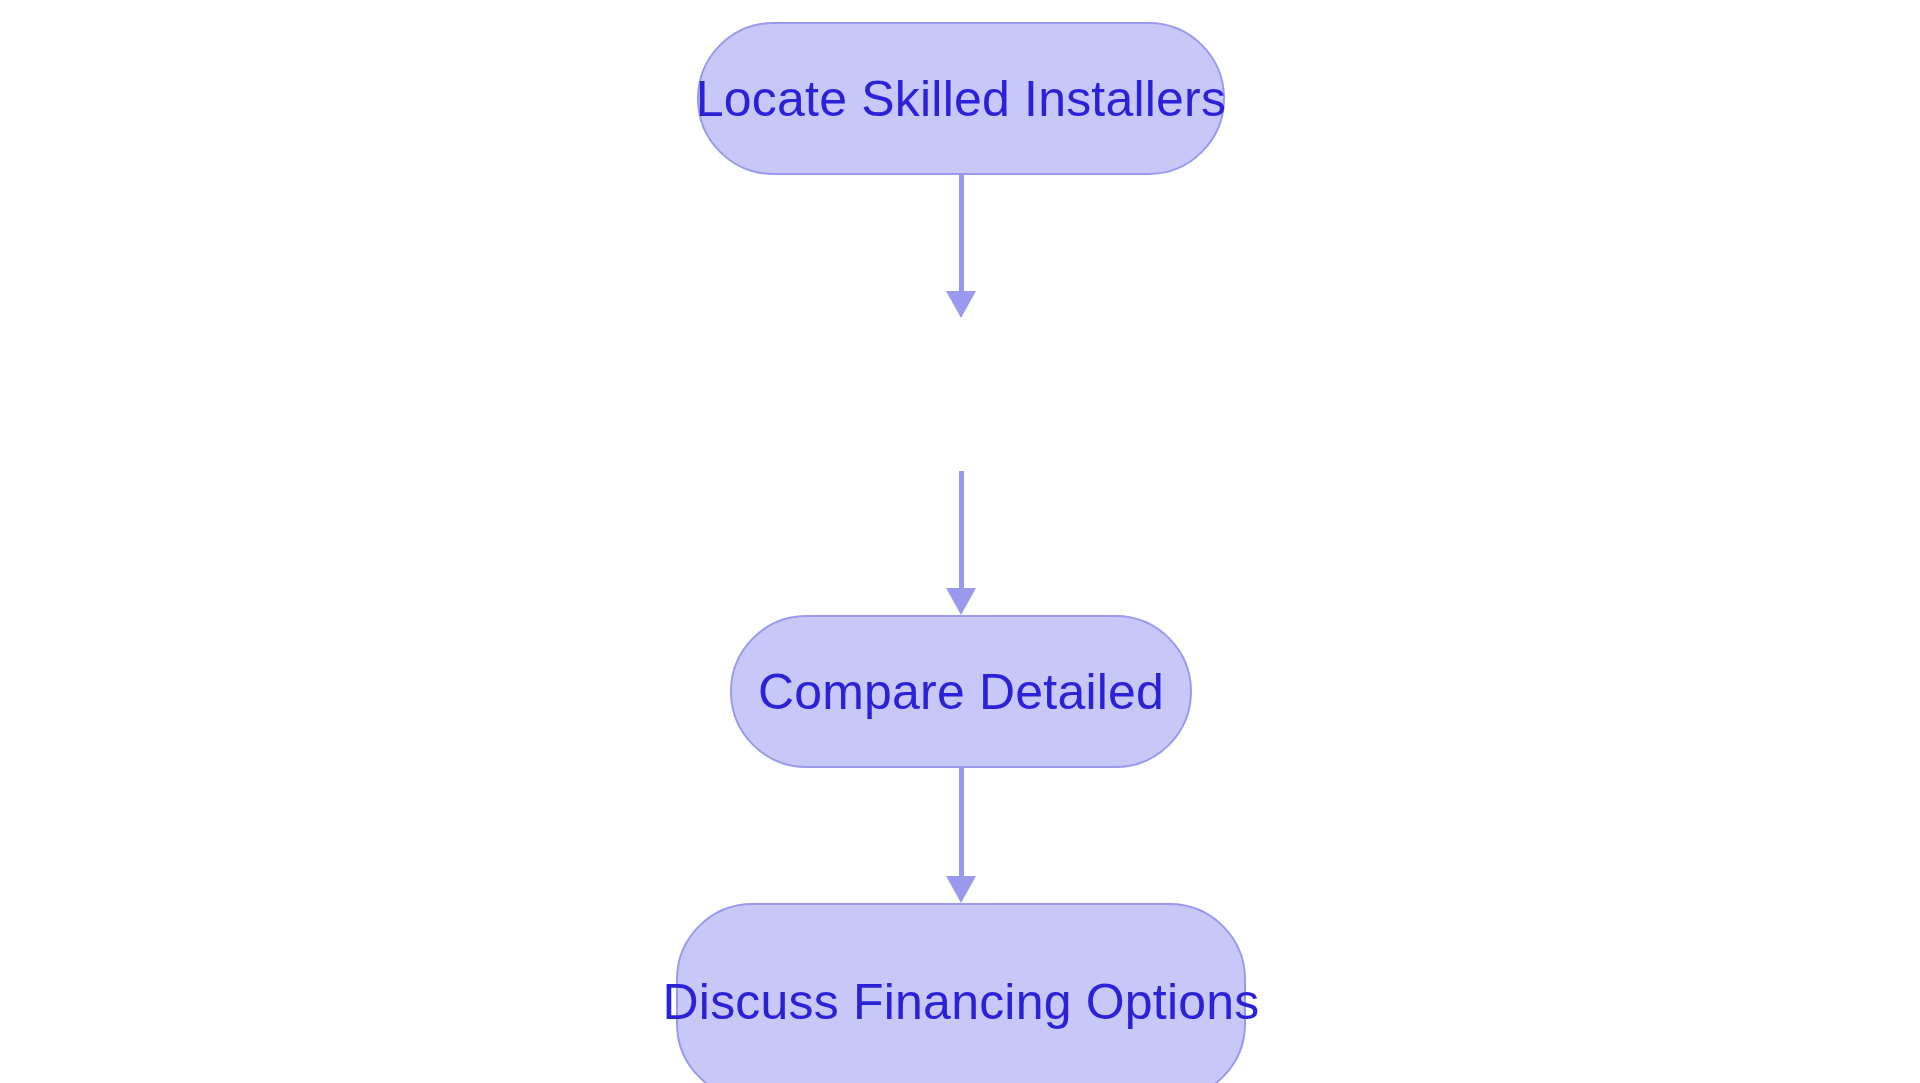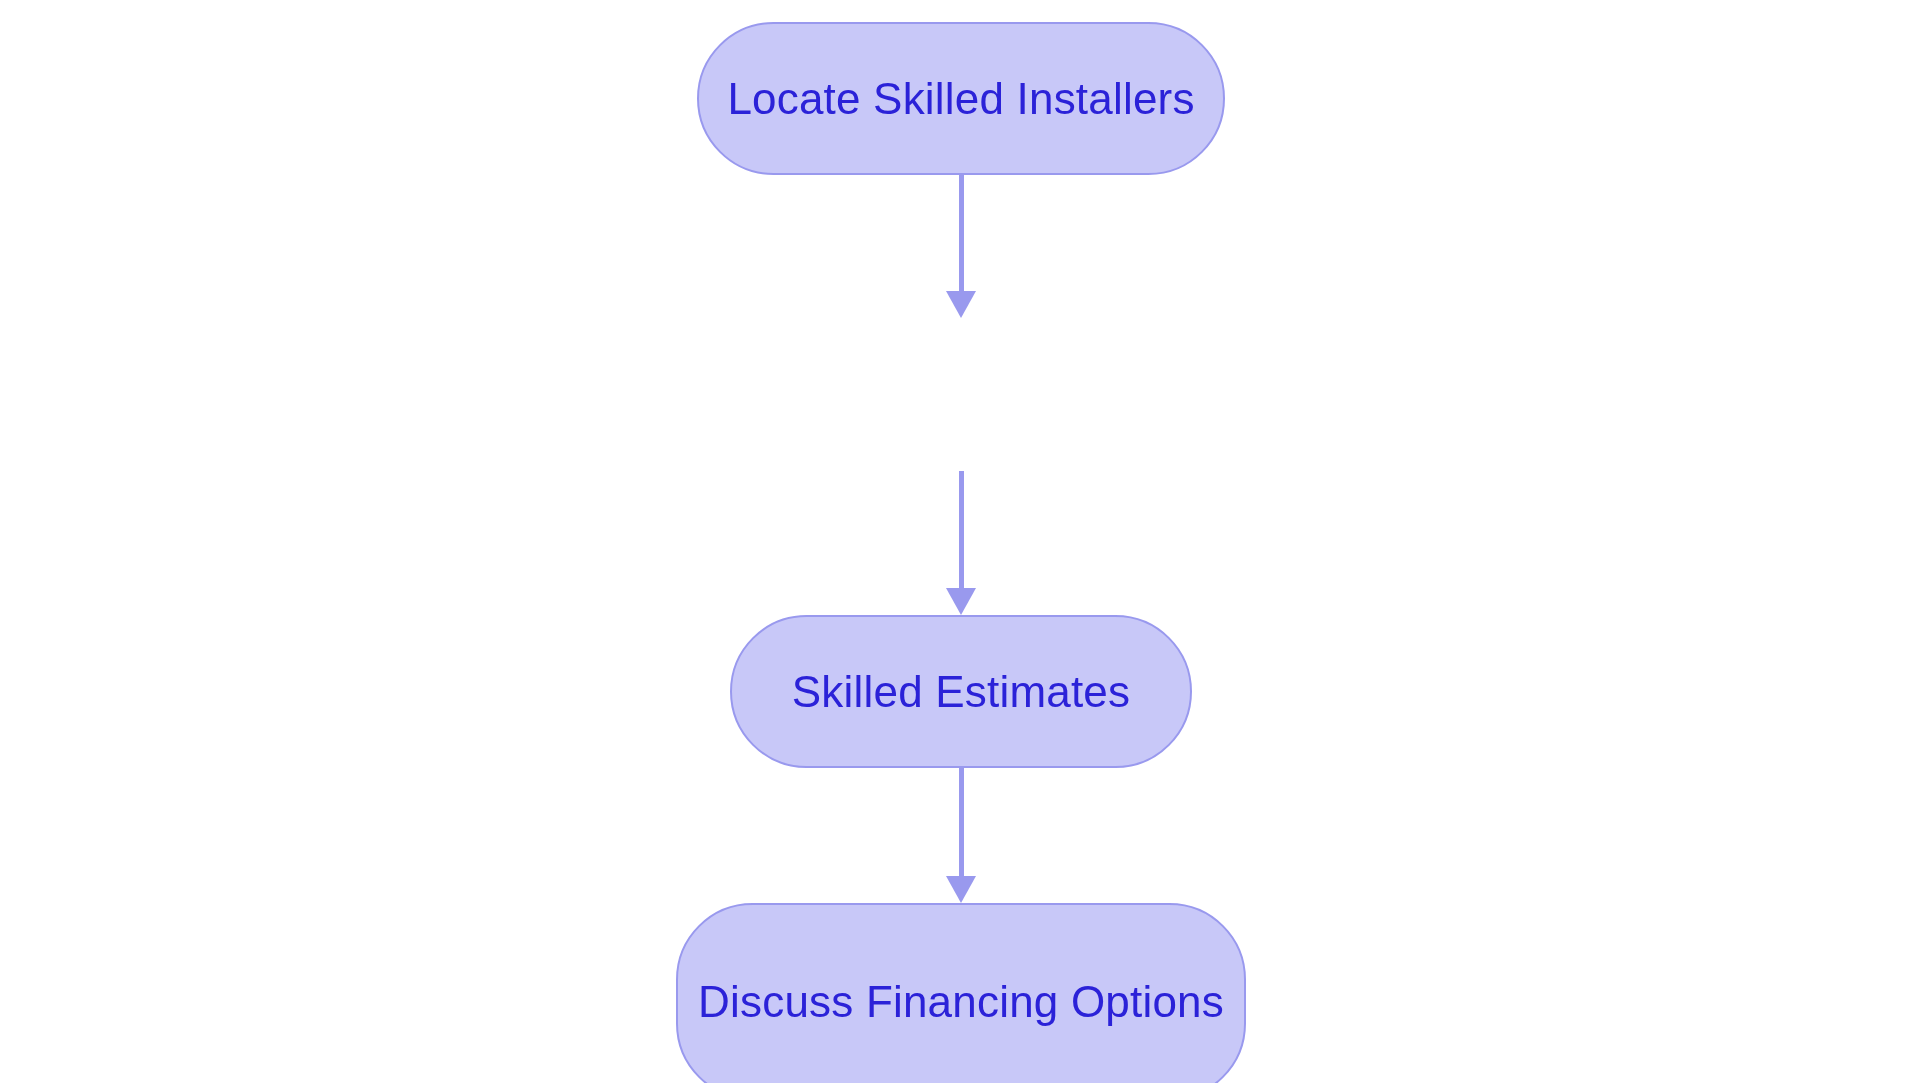--- a/index.html
+++ b/index.html
@@ -29,21 +29,21 @@
     display: flex;
     align-items: center;
     justify-content: center;
     background: #c8c8f8;
     border: 2px solid #9999ee;
     border-radius: 80px;
     transform: translateX(-50%);
   }
   .node-label {
     font-family: "Liberation Sans", "DejaVu Sans", sans-serif;
-    font-size: 44px;
+    font-size: 50px;
     font-weight: 400;
     line-height: 1;
     color: #2b22d8;
     letter-spacing: 0.2px;
     white-space: nowrap;
     user-select: none;
   }
 
   
   .connector {
@@ -85,21 +85,21 @@
     <div class="head" style="border-top-color: rgb(153, 153, 238);"></div>
   </div>
 
 
   <div class="connector" style="left: 961px; top: 471px; height: 144px;">
     <div class="shaft" style="height: 117px; background: rgb(153, 153, 238);"></div>
     <div class="head" style="border-top-color: rgb(153, 153, 238);"></div>
   </div>
 
   <div class="node" style="left: 961px; top: 615px; width: 462px; height: 153px; background: rgb(200, 200, 248); border-color: rgb(153, 153, 238); border-radius: 76.5px;">
-    <span class="node-label" style="color: rgb(43, 34, 216);">Skilled Estimates</span>
+    <span class="node-label" style="color: rgb(43, 34, 216);">Compare Detailed</span>
   </div>
 
   <div class="connector" style="left: 961px; top: 768px; height: 135px;">
     <div class="shaft" style="height: 108px; background: rgb(153, 153, 238);"></div>
     <div class="head" style="border-top-color: rgb(153, 153, 238);"></div>
   </div>
 
   <div class="node" style="left: 961px; top: 903px; width: 570px; height: 197px; background: rgb(200, 200, 248); border-color: rgb(153, 153, 238); border-radius: 76.5px;">
     <span class="node-label" style="color: rgb(43, 34, 216);">Discuss Financing Options</span>
   </div>

